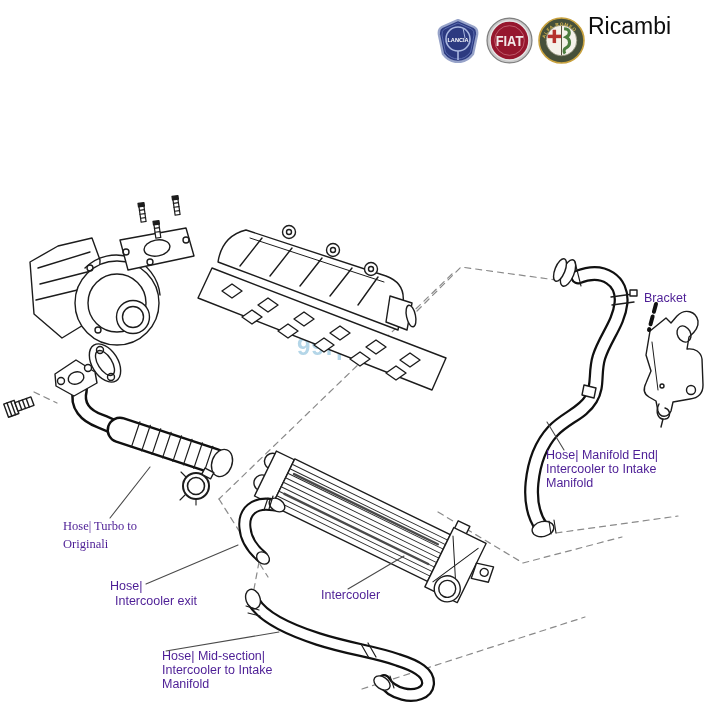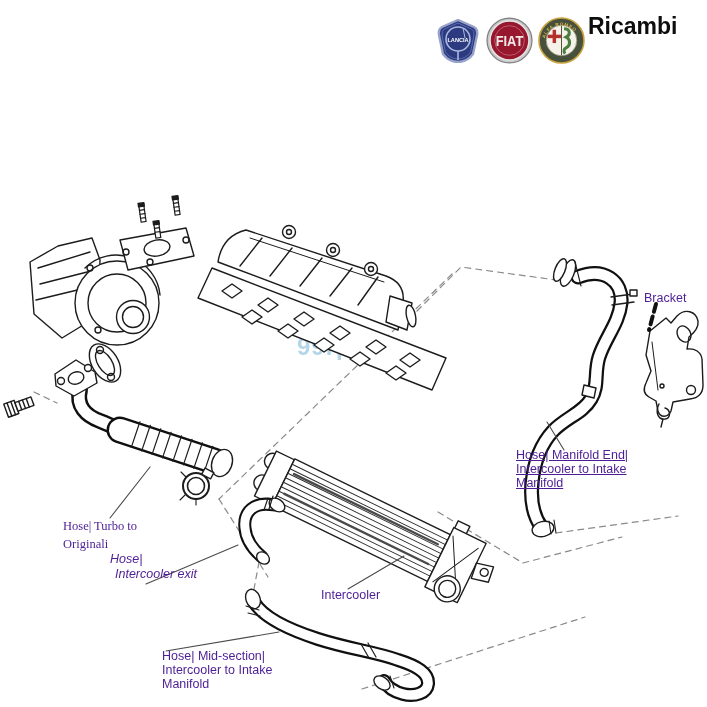--- a/index.html
+++ b/index.html
@@ -1,35 +1,35 @@
 <!DOCTYPE html>
 <html><head>
 <meta charset="utf-8">
 <style>
   html,body{margin:0;padding:0;background:#ffffff;}
   .stage{position:relative;width:707px;height:707px;background:#ffffff;overflow:hidden;
          font-family:"Liberation Sans",sans-serif;}
   
   .brand-title{position:absolute;left:588px;top:13px;z-index:4;color:#0d0d0d;
-               font-weight:bold;font-size:23px;line-height:27px;letter-spacing:0px;}
+               font-weight:normal;font-size:23px;line-height:27px;letter-spacing:0px;}
   .logo{position:absolute;top:16px;z-index:4;}
   
   .watermark{position:absolute;left:297px;top:333px;z-index:0;color:#b4d6e8;
              font-weight:bold;font-size:24px;letter-spacing:1px;white-space:nowrap;}
   .watermark .suffix{font-size:13px;font-weight:bold;letter-spacing:0;}
   
   .art{position:absolute;left:0;top:0;z-index:1;}
   
   .lbl{position:absolute;z-index:3;color:#4c1d95;font-size:12.5px;line-height:14px;white-space:nowrap;}
   .lbl-turbo{left:63px;top:517px;line-height:18px;font-family:Liberation Serif, serif;}
-  .lbl-exit{left:110px;top:552px;line-height:15px;font-style:italic;}
+  .lbl-exit{left:110px;top:579px;line-height:15px;}
   .lbl-exit div:nth-child(2){padding-left:5px;}
   .lbl-intercooler{left:321px;top:588px;}
   .lbl-mid{left:162px;top:649px;}
-  .lbl-manifold{left:516px;top:448px;text-decoration:underline;}
+  .lbl-manifold{left:546px;top:448px;}
   .lbl-bracket{left:644px;top:291px;}
 </style>
 </head>
 <body>
 
 <div class="stage">
 
   <div class="watermark"><span>99rpm</span><span class="suffix">.com</span></div>
 
   <svg class="logo" style="left:437px;top:19px" width="42" height="44" viewBox="0 0 42 44">

